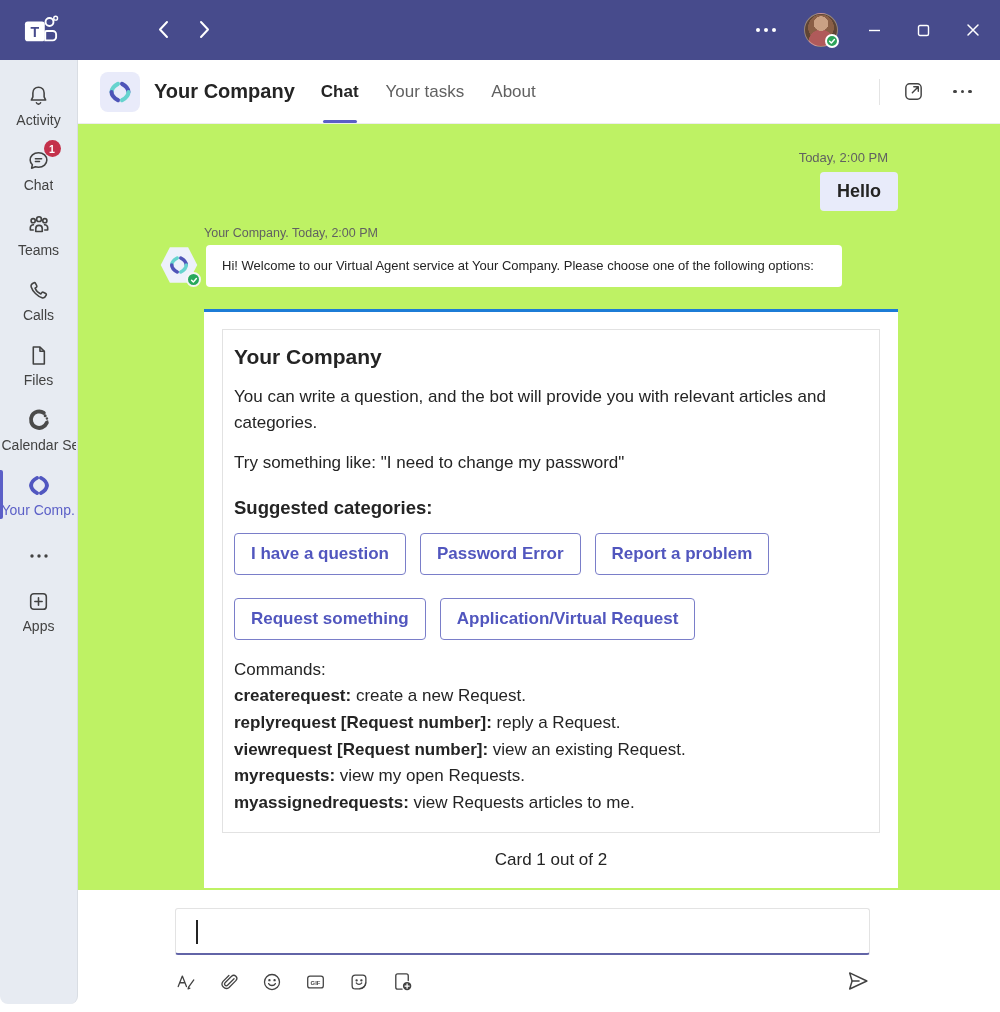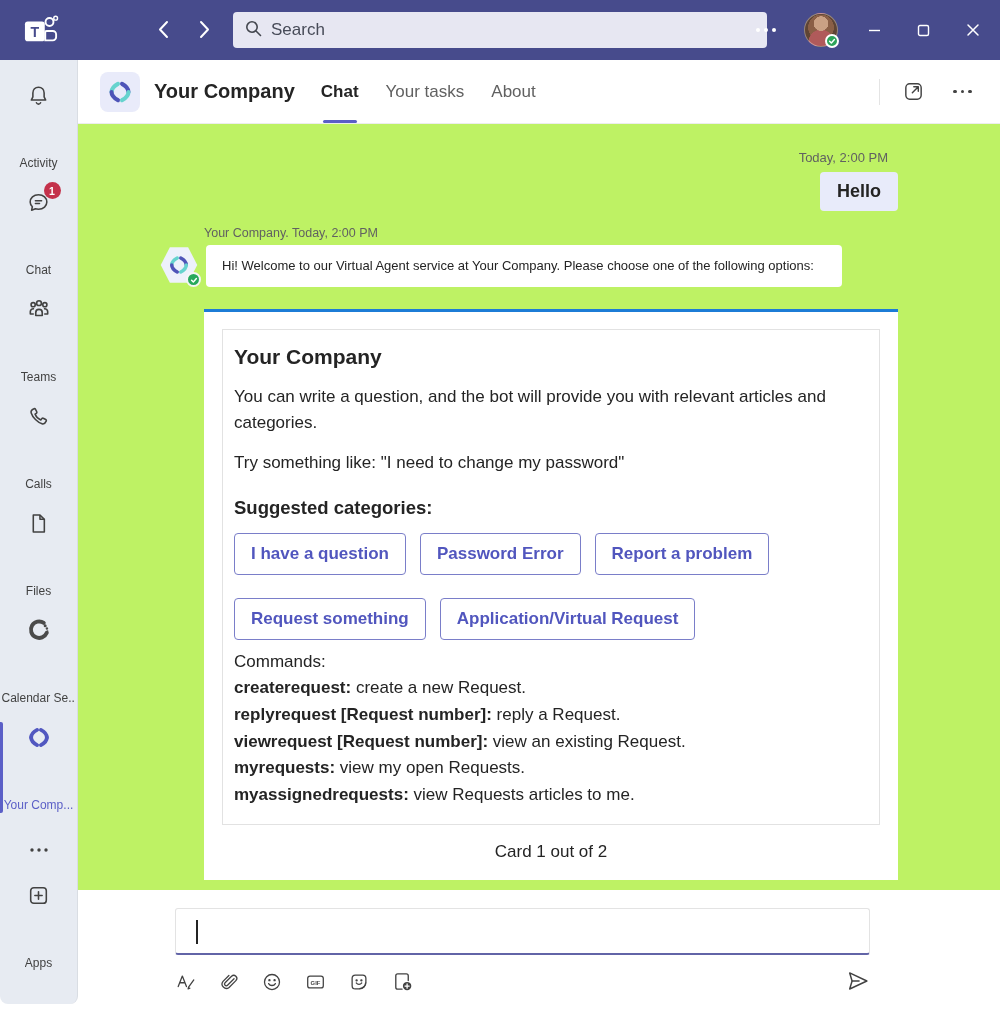--- a/index.html
+++ b/index.html
@@ -41,21 +41,21 @@
   .winbtn { cursor:pointer; padding:6px; display:flex; }
   
   .app { display:flex; height:952px; background:#fff; }
   .sidebar {
     width:78px; height:944px; background:#E7EBF2; border-right:1px solid #D9DDE3;
     display:flex; flex-direction:column; align-items:center; padding-top:12px;
     border-radius:0 0 8px 8px;
   }
   .s-item { position:relative; width:100%; display:flex; flex-direction:column; align-items:center;
     gap:4px; padding:10px 0 9px; cursor:pointer; }
-  .s-item .lbl { font-size:12px; color:#424242; max-width:74px; white-space:nowrap; overflow:hidden;margin-top:44px; }
+  .s-item .lbl { font-size:14px; color:#424242; max-width:74px; white-space:nowrap; overflow:hidden; }
   .s-item.selected .lbl { color:#5B5FC7; }
   .s-item.selected::before { content:""; position:absolute; left:0; top:8px; bottom:8px; width:3px;
     background:#5B5FC7; border-radius:0 2px 2px 0; }
   .s-icon { position:relative; width:26px; height:26px; display:flex; align-items:center; justify-content:center; }
   .s-badge { position:absolute; top:-7px; right:-9px; min-width:17px; height:17px; border-radius:9px;
     background:#C4314B; color:#fff; font-size:10.5px; font-weight:700; display:flex;
     align-items:center; justify-content:center; padding:0 4px; }
   .s-more { margin-top:6px; }
   
   .main { flex:1; display:flex; flex-direction:column; background:#bef264; }
@@ -90,21 +90,21 @@
   
   .card-wrap { margin:22px 102px 0 126px; background:#fff; border-top:3px solid #1C7CD6;
     padding:17px 18px 12px; }
   .inner-card { border:1px solid #E2E2E2; padding:13px 11px 16px; }
   .card-title { font-size:21px; font-weight:700; margin:2px 0 0; }
   .card-p { font-size:17px; line-height:1.5; margin-top:15px; }
   .cats-h { font-size:18.5px; font-weight:700; margin:21px 0 14px; }
   .btn-rows { display:flex; flex-wrap:wrap; gap:23px 14px; max-width:630px; }
   .cat-btn { background:#fff; border:1px solid #7A7EC9; border-radius:4px; color:#5156BE;
     font-family:inherit; font-weight:700; font-size:17px; padding:10px 16px; cursor:pointer; }
-  .commands { margin-top:9px; font-size:17px; line-height:1.56; color:#242424; }
+  .commands { margin-top:17px; font-size:17px; line-height:1.56; color:#242424; }
   .commands b { font-weight:700; }
   .pager { text-align:center; font-size:17px; color:#242424; padding:17px 0 6px; }
   
   .compose { height:122px; background:#fff; padding:18px 0 0 97px; }
   .input-box { position:relative; width:695px; height:47px; background:#fff; border:1px solid #E3E3E3;
     border-bottom:2px solid #6264A7; border-radius:3px; cursor:text; }
   .caret { position:absolute; left:20px; top:11px; width:1.5px; height:24px; background:#242424; }
   .c-toolbar { width:695px; display:flex; align-items:center; gap:21px; margin-top:14px; }
   .c-icon { display:flex; cursor:pointer; }
   .send { margin-left:auto; }
@@ -127,29 +127,20 @@
       <svg width="11" height="19" viewBox="0 0 11 19">
           <path d="M9 2 L2 9.5 L9 17" fill="none" stroke="#fff" stroke-width="2" stroke-linecap="round" stroke-linejoin="round"></path>
         </svg>
     </span>
     <span>
       <svg width="11" height="19" viewBox="0 0 11 19">
           <path d="M2 2 L9 9.5 L2 17" fill="none" stroke="#fff" stroke-width="2" stroke-linecap="round" stroke-linejoin="round"></path>
         </svg>
     </span>
   </span>
-  <div class="searchbox">
-    <span>
-      <svg width="17" height="17" viewBox="0 0 17 17">
-          <circle cx="7" cy="7" r="5.2" fill="none" stroke="#44474F" stroke-width="1.6"></circle>
-          <path d="M11 11 L15.5 15.5" stroke="#44474F" stroke-width="1.6" stroke-linecap="round"></path>
-        </svg>
-    </span>
-    <input type="text" placeholder="Search" style="">
-  </div>
   <div class="tb-right">
     <span class="tb-dots">
         <i></i>
         <i></i>
         <i></i>
       </span>
     <span class="avatar">
       <span class="presence">
         <svg width="8" height="8" viewBox="0 0 10 10">
             <path d="M2 5.2 L4.2 7.4 L8 3.2" fill="none" stroke="#fff" stroke-width="1.8" stroke-linecap="round" stroke-linejoin="round"></path>

